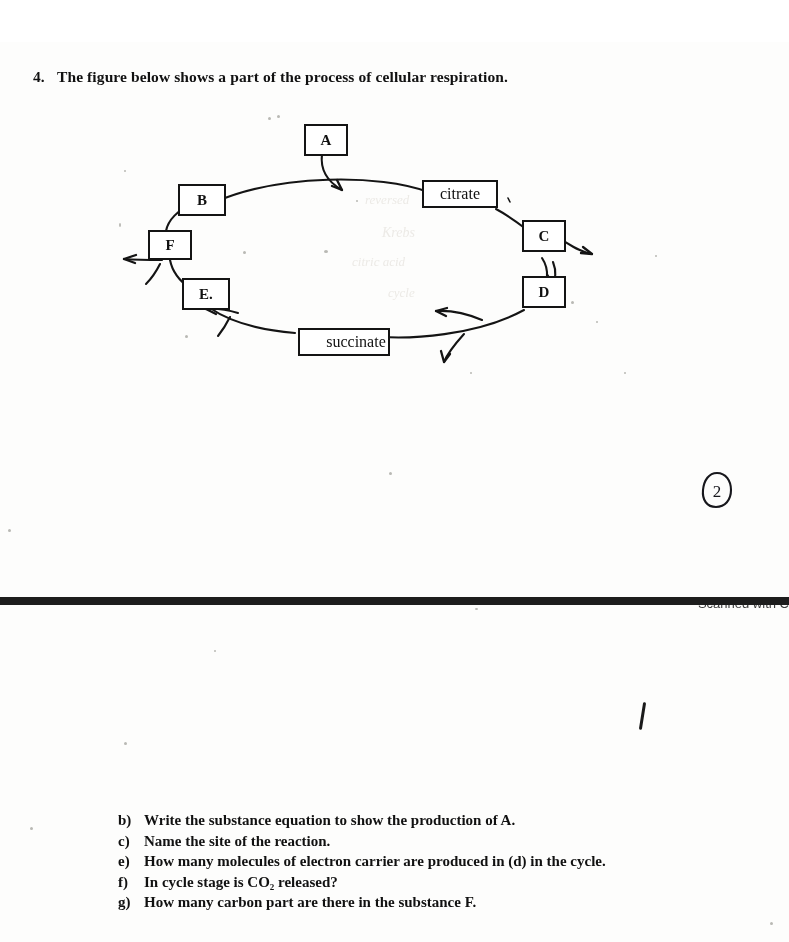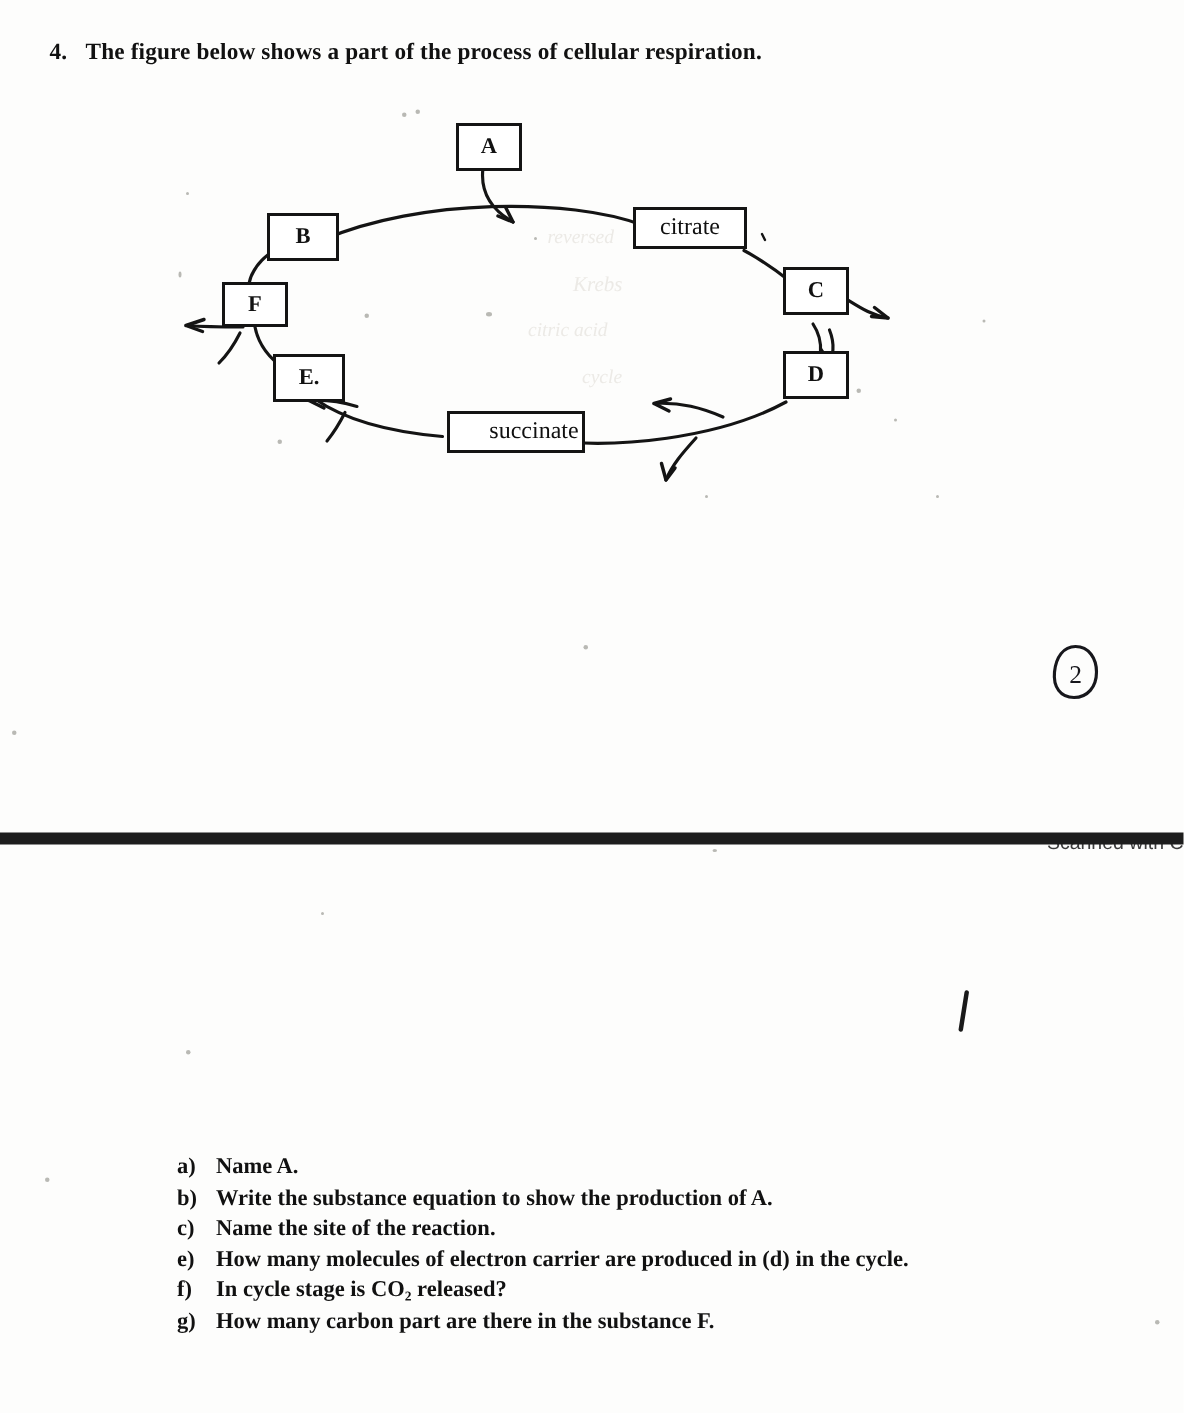--- a/index.html
+++ b/index.html
@@ -8,20 +8,21 @@
     width:789px;height:942px;
     background:#ffffff;
     font-family:"Liberation Serif", serif;
     color:#111;
     position:relative;
     overflow:hidden;
   }
   .page{
     position:absolute;inset:0;
     background:#fdfdfc;
+    margin-top:42px;
   }
   
   .speck{position:absolute;background:#b9b9b4;border-radius:50%;}
   .ghost{
     position:absolute;
     color:#eceae6;
     font-family:"Liberation Serif", serif;
     font-style:italic;
     user-select:none;
     white-space:nowrap;
@@ -188,44 +189,41 @@
     <div class="node" style="left:194px;top:12px;width:44px;height:32px;">A</div>
 
     <div class="node" style="left:68px;top:72px;width:48px;height:32px;">B</div>
 
     <div class="node word" style="left:312px;top:68px;width:76px;height:28px;">citrate</div>
 
     <div class="node" style="left:412px;top:108px;width:44px;height:32px;">C</div>
 
     <div class="node" style="left:412px;top:164px;width:44px;height:32px;">D</div>
 
-    <div class="node word" style="left:188px;top:204px;width:92px;height:28px;padding-left:24px;">succinate</div>
+    <div class="node word" style="left:188px;top:216px;width:92px;height:28px;padding-left:24px;">succinate</div>
 
     <div class="node" style="left:72px;top:166px;width:48px;height:32px;">E.</div>
 
     <div class="node" style="left:38px;top:118px;width:44px;height:30px;">F</div>
   </div>
 
   <div class="hand circled-2">
     <svg width="34" height="40" viewBox="0 0 34 40" fill="none" stroke="#17171c" stroke-width="2.1" stroke-linecap="round">
       <path d="M17 3 C26 3, 31 11, 31 20 C31 30, 25 37, 16 37 C7 37, 2 30, 3 20 C4 10, 9 3, 17 3 Z"></path>
       <text x="17" y="27" font-family="Liberation Serif, serif" font-size="17" fill="#17171c" stroke="none" text-anchor="middle">2</text>
     </svg>
   </div>
 
   <div class="tally"></div>
 
   <div class="watermark">Scanned with C</div>
   <div class="blackbar"></div>
 
   <div class="subs">
     <span class="row">
-      <span class="lab">a)</span><span>Name A.</span>
-    </span>
-    <span class="row">
       <span class="lab">b)</span><span>Write the substance equation to show the production of A.</span>
     </span>
     <span class="row">
       <span class="lab">c)</span><span>Name the site of the reaction.</span>
     </span>
     <span class="row">
       <span class="lab">e)</span><span>How many molecules of electron carrier are produced in (d) in the cycle.</span>
     </span>
     <span class="row">
       <span class="lab">f)</span><span>In cycle stage is CO₂ released?</span>

